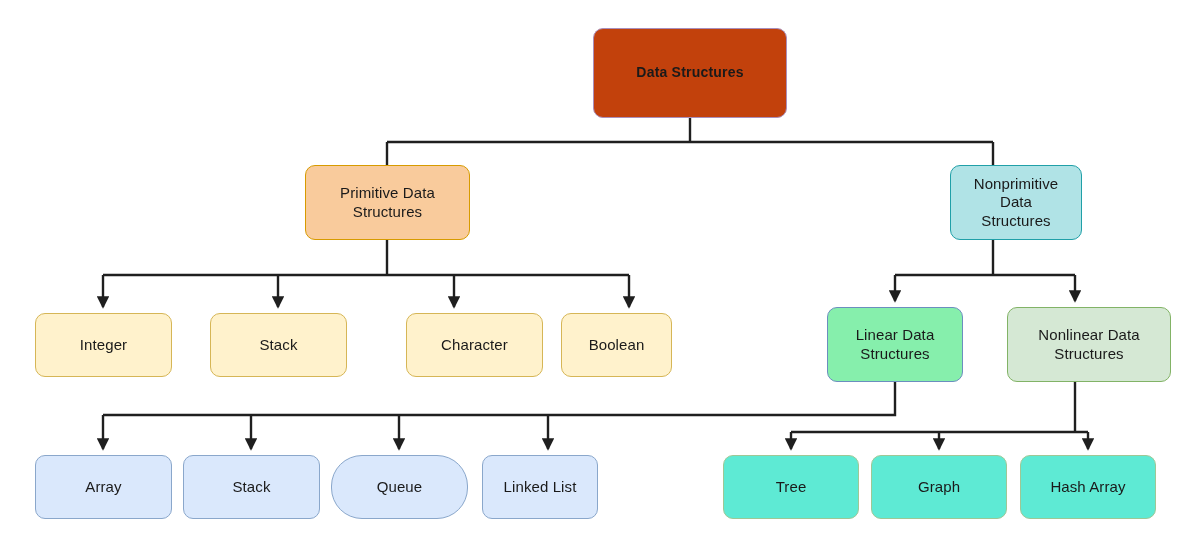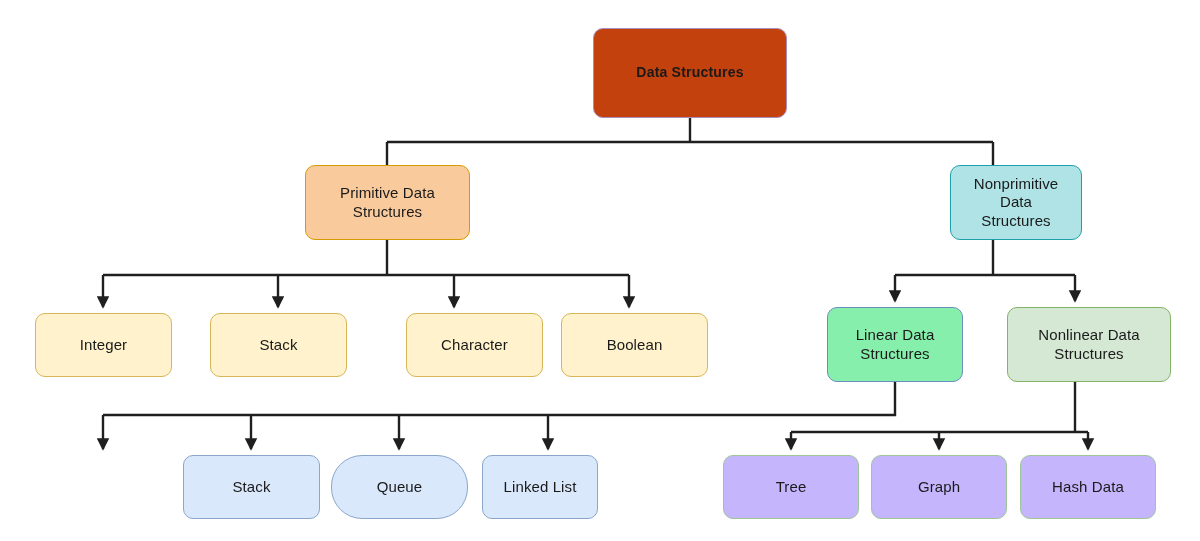--- a/index.html
+++ b/index.html
@@ -73,21 +73,21 @@
   }
   .node-nonlinear {
     background: #d5e8d4;
     border-color: #82b366;
   }
   .node-linear-child {
     background: #dae8fc;
     border-color: #8aa7cb;
   }
   .node-nonlinear-child {
-    background: #c4b5fd;
+    background: #5eead4;
     border-color: #9fc795;
   }
 </style>
 </head>
 <body>
 
 <div id="canvas">
 
   <svg id="edges" viewBox="0 0 1200 541" width="1200" height="541" aria-hidden="true">
     <defs>
@@ -145,46 +145,49 @@
 
   <div class="node node-prim-child" style="left:35px; top:313px; width:137px; height:64px;">
     <span class="label">Integer</span>
   </div>
   <div class="node node-prim-child" style="left:210px; top:313px; width:137px; height:64px;">
     <span class="label">Stack</span>
   </div>
   <div class="node node-prim-child" style="left:386px; top:313px; width:137px; height:64px;margin-left:20px;">
     <span class="label">Character</span>
   </div>
-  <div class="node node-prim-child" style="left:561px; top:313px; width:147px; height:64px;">
+  <div class="node node-prim-child" style="left:561px; top:313px; width:111px; height:64px;">
     <span class="label">Boolean</span>
   </div>
 
   <div class="node node-linear" style="left:827px; top:307px; width:136px; height:75px;">
     <span class="label">Linear Data
 Structures</span>
   </div>
   <div class="node node-nonlinear" style="left:1007px; top:307px; width:164px; height:75px;">
     <span class="label">Nonlinear Data
 Structures</span>
   </div>
 
+  <div class="node node-linear-child" style="left:35px; top:455px; width:137px; height:64px;">
+    <span class="label">Array</span>
+  </div>
   <div class="node node-linear-child" style="left:183px; top:455px; width:137px; height:64px;">
     <span class="label">Stack</span>
   </div>
   <div class="node node-linear-child" style="left:331px; top:455px; width:137px; height:64px;border-radius:31px;">
     <span class="label">Queue</span>
   </div>
   <div class="node node-linear-child" style="left:482px; top:455px; width:116px; height:64px;">
     <span class="label">Linked List</span>
   </div>
 
   <div class="node node-nonlinear-child" style="left:723px; top:455px; width:136px; height:64px;">
     <span class="label">Tree</span>
   </div>
   <div class="node node-nonlinear-child" style="left:871px; top:455px; width:136px; height:64px;">
     <span class="label">Graph</span>
   </div>
   <div class="node node-nonlinear-child" style="left:1020px; top:455px; width:136px; height:64px;">
-    <span class="label">Hash Data</span>
+    <span class="label">Hash Array</span>
   </div>
 
 </div>
 
 </body></html>

